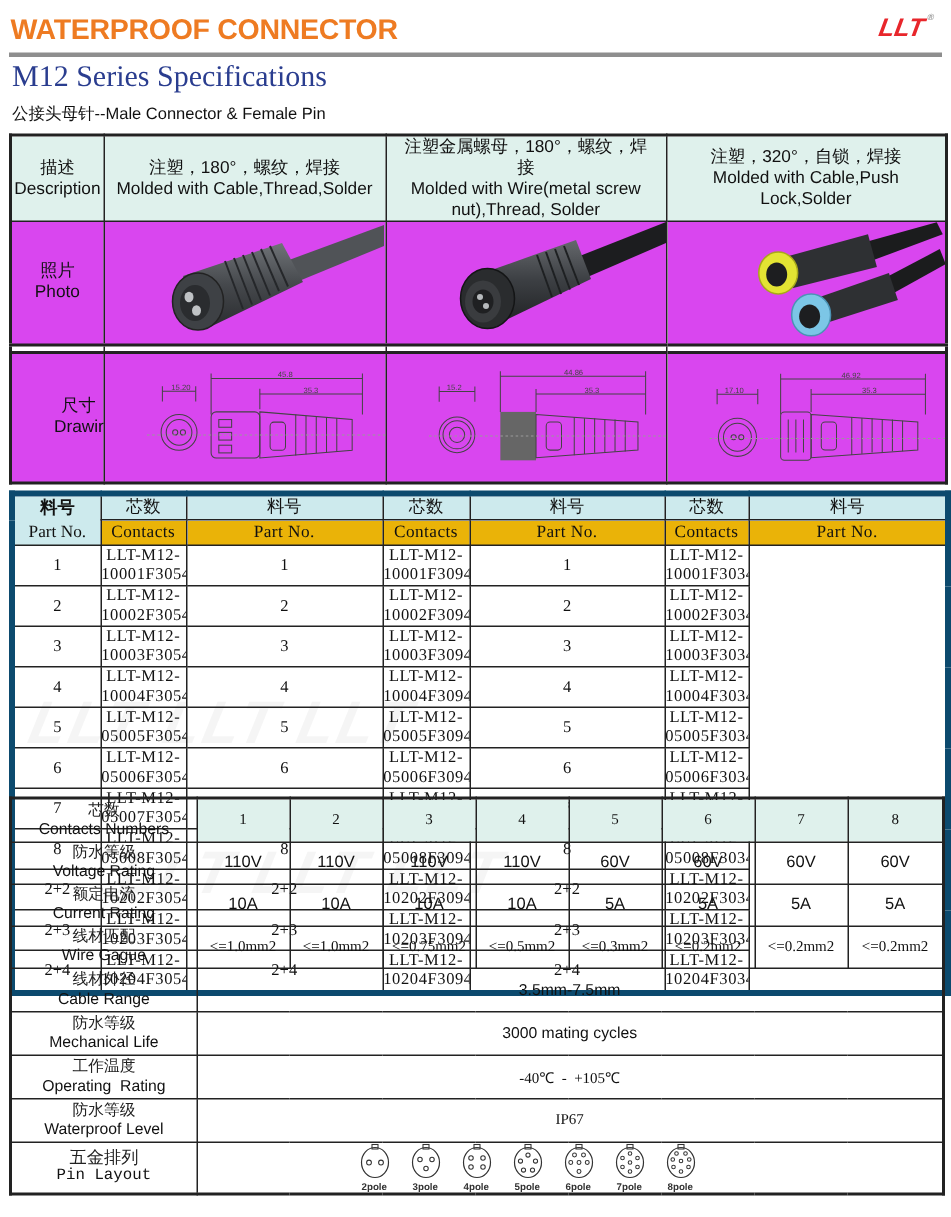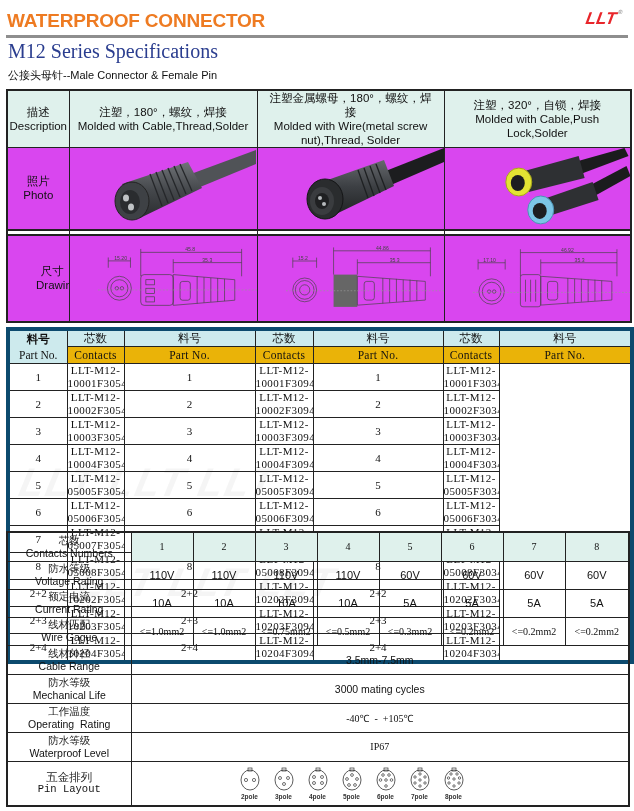--- a/index.html
+++ b/index.html
@@ -41,21 +41,21 @@
   .t3 .lbl { line-height: 12px; font-size: 10px; }
   .t3 .lbl .cn { font-family: "Liberation Serif", serif; font-size: 10.5px; display: block; color: #222; }
   .t3 .lbl .en { display: block; font-size: 10.5px; }
   .t3 .row-contacts td { height: 29px; }
   .t3 .row-contacts .num { background: #dff1ec; font-family: "Liberation Serif", serif; font-size: 10px; }
   .t3 .row-volt td, .t3 .row-curr td, .t3 .row-wire td { height: 28px; }
   .t3 .row-volt .v, .t3 .row-curr .v { font-size: 11px; }
   .t3 .row-wire .v { font-family: "Liberation Serif", serif; font-size: 10px; }
   .t3 .row-cable td, .t3 .row-mech td, .t3 .row-temp td, .t3 .row-ip td { height: 29px; }
   .t3 .row-temp .v, .t3 .row-ip .v { font-family: "Liberation Serif", serif; font-size: 10px; }
-  .t3 .row-pin td { height: 45px; }
+  .t3 .row-pin td { height: 34px; }
   .t3 .row-pin .lbl .cn { font-size: 11.5px; }
   .t3 .row-pin .lbl .en { font-family: "Liberation Mono", monospace; font-size: 10.5px; }
 
   .pins { display: flex; justify-content: flex-start; align-items: flex-start; padding-left: 103px; gap: 4px; }
   .pin { width: 30px; display: flex; flex-direction: column; align-items: center; }
   .pin svg { display: block; }
   .pin span { font-size: 6.5px; margin-top: 2px; font-weight: bold; color: #333; }
 
   .photo-wrap, .draw-wrap { width: 100%; height: 100%; display: flex; align-items: center; justify-content: center; }
 </style>

